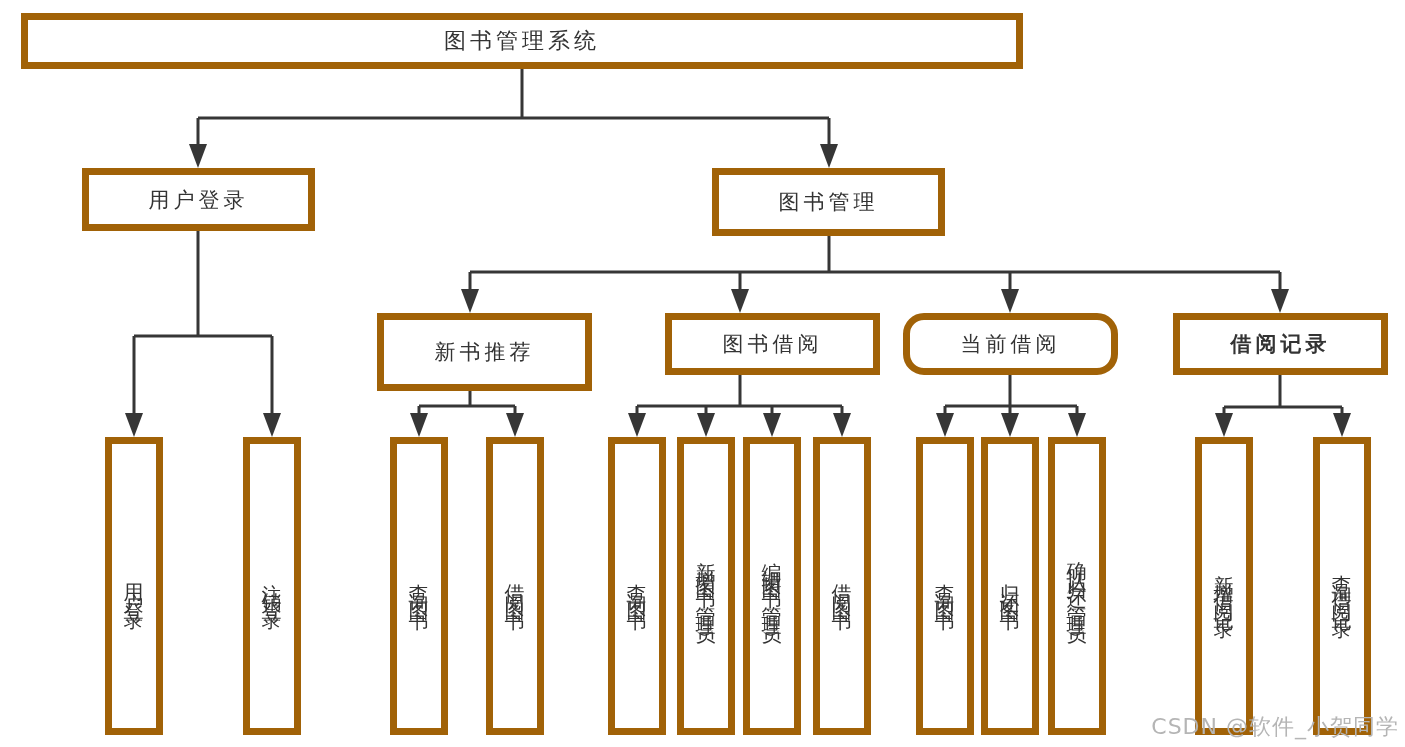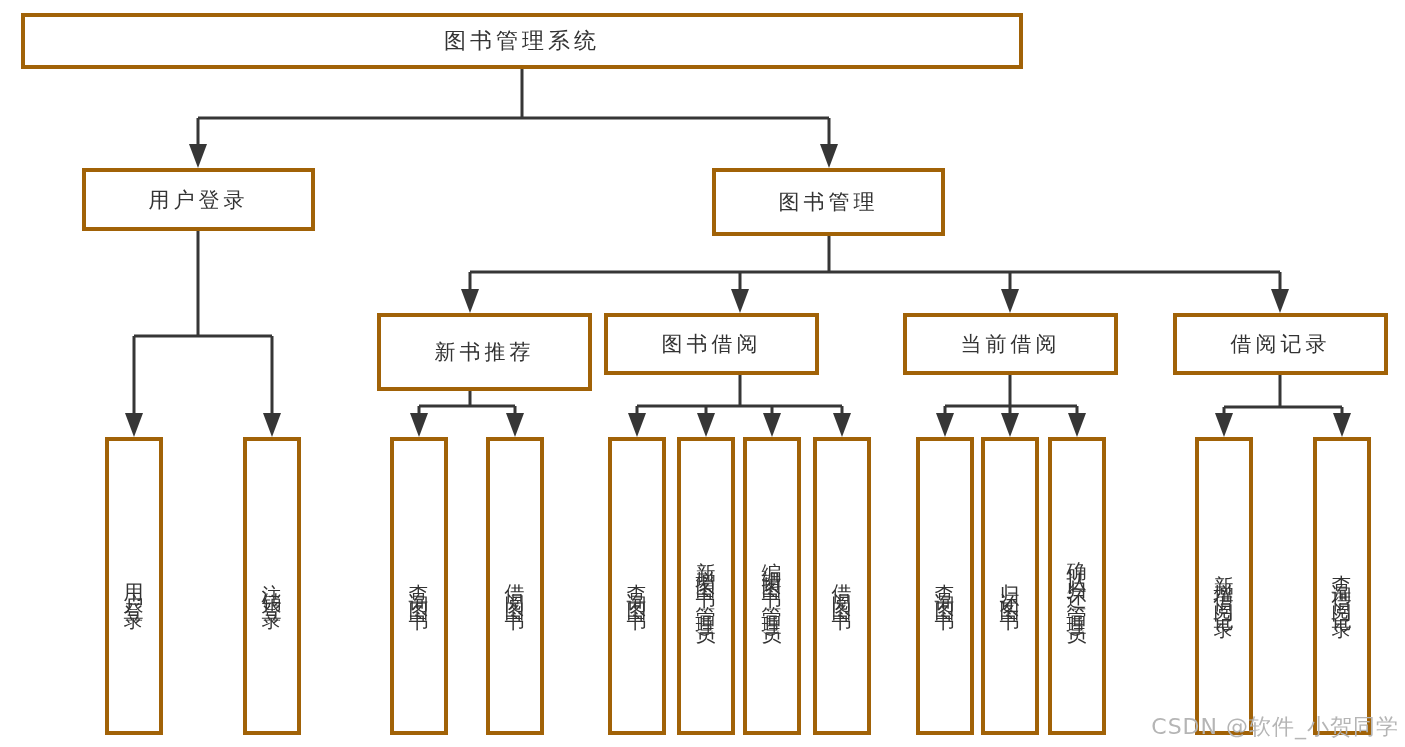--- a/index.html
+++ b/index.html
@@ -21,21 +21,21 @@
     stroke-width: 3;
     fill: none;
   }
   .connectors polygon {
     fill: #363636;
     stroke: none;
   }
   .node {
     position: absolute;
     box-sizing: border-box;
-    border: 4px solid #a16207;
+    border: 7px solid #a16207;
     background: #ffffff;
     display: flex;
     align-items: center;
     justify-content: center;
     color: #333333;
     font-size: 21px;
     letter-spacing: 4px;
     white-space: nowrap;
   }
   .node.root { font-size: 22px; }
@@ -105,27 +105,27 @@
   <div class="node" style="left:82px; top:168px; width:233px; height:63px;">
     <span>用户登录</span>
   </div>
   <div class="node" style="left:712px; top:168px; width:233px; height:68px;">
     <span>图书管理</span>
   </div>
 
   <div class="node" style="left:377px; top:313px; width:215px; height:78px;">
     <span>新书推荐</span>
   </div>
-  <div class="node" style="left:604px; top:313px; width:215px; height:62px;">
+  <div class="node" style="left:665px; top:313px; width:215px; height:62px;">
     <span>图书借阅</span>
   </div>
-  <div class="node" style="left:903px; top:313px; width:215px; height:62px;">
+  <div class="node" style="left:903px; top:313px; width:215px; height:62px;border-radius:21px;">
     <span>当前借阅</span>
   </div>
-  <div class="node" style="left:1173px; top:313px; width:215px; height:62px;">
+  <div class="node" style="left:1173px; top:313px; width:215px; height:62px;font-weight:bold;">
     <span>借阅记录</span>
   </div>
 
   <div class="node leaf" style="left:105px; top:437px; width:58px; height:298px;">
     <span>用户登录</span>
   </div>
   <div class="node leaf" style="left:243px; top:437px; width:58px; height:298px;">
     <span>注销登录</span>
   </div>
 

